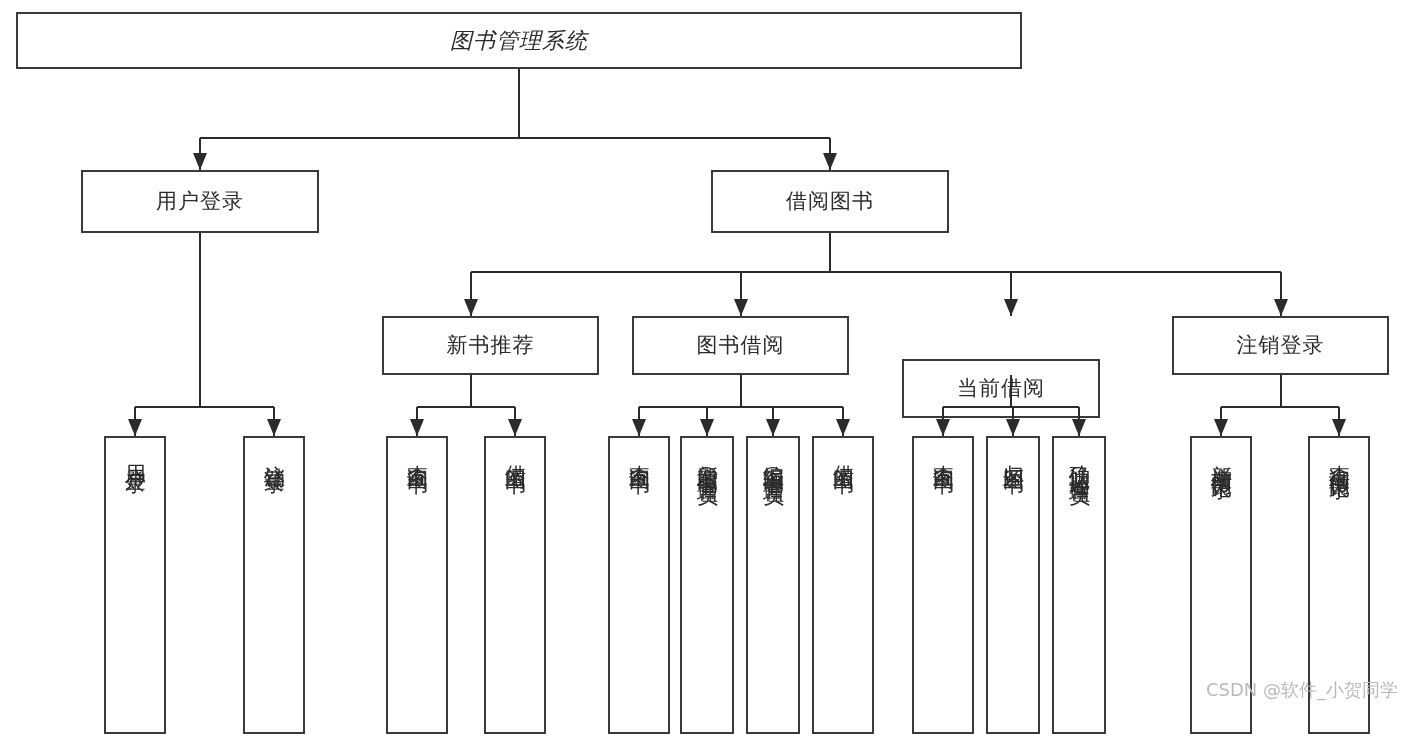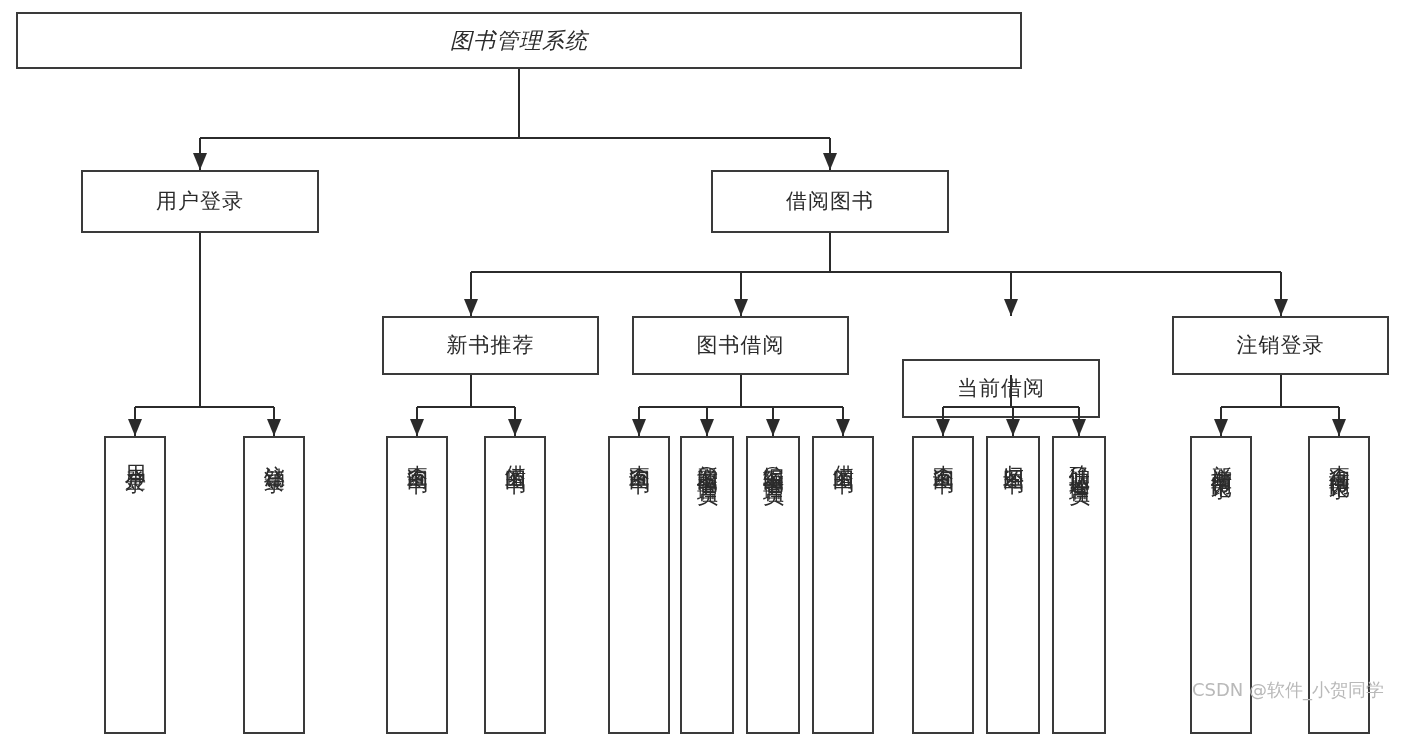--- a/index.html
+++ b/index.html
@@ -192,14 +192,14 @@
       <div class="vline" style="left: 1078px; top: 407px; height: 29px;"></div>
       <div class="arrow" style="left: 1072px; top: 419px;"></div>
       <div class="vline" style="left: 1279.5px; top: 375px; height: 32px;"></div>
       <div class="hline" style="left: 1221px; top: 406px; width: 118px;"></div>
       <div class="vline" style="left: 1220px; top: 407px; height: 29px;"></div>
       <div class="arrow" style="left: 1214px; top: 419px;"></div>
       <div class="vline" style="left: 1338px; top: 407px; height: 29px;"></div>
       <div class="arrow" style="left: 1332px; top: 419px;"></div>
     </div>
 
-  <div id="watermark" style="left: 1192px; top: 678px;">CSDN @软件_小贺同学</div>
+  <div id="watermark" style="left: 1192px; top: 678px; padding-left: 14px;">CSDN @软件_小贺同学</div>
 </div>
 
 </body></html>

